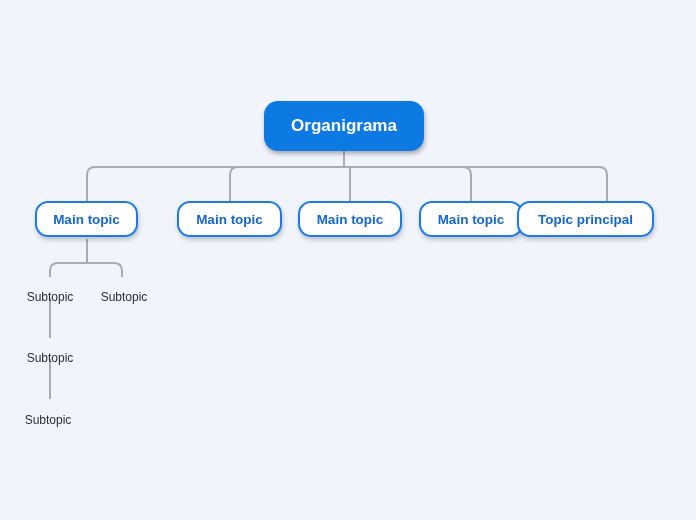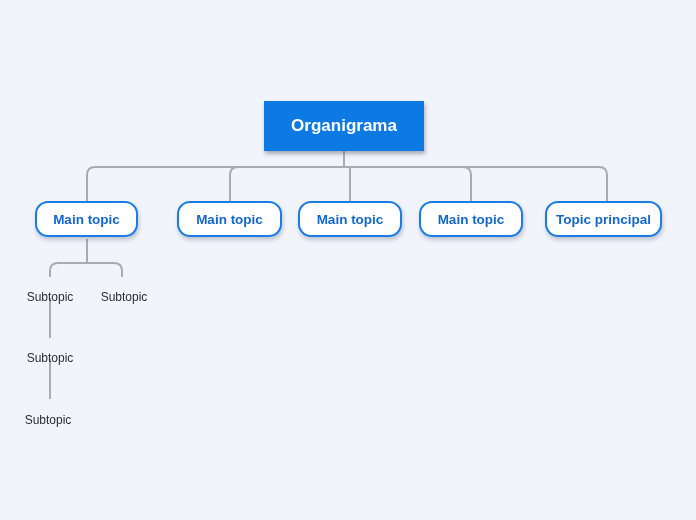--- a/index.html
+++ b/index.html
@@ -24,41 +24,41 @@
     display:flex;
     align-items:center;
     justify-content:center;
     box-sizing:border-box;
     cursor:pointer;
     white-space:nowrap;
   }
   .root-node{
     left:264px;top:101px;width:160px;height:50px;
     background:#0d7ae3;
-    border-radius:0;
+    border-radius:14px;
     color:#ffffff;
     font-size:17px;
     font-weight:bold;
     box-shadow:1px 3px 4px rgba(80,85,105,0.45);
   }
   .topic-node{
     top:201px;height:36px;
     background:#ffffff;
     border:2px solid #1b7ce5;
     border-radius:13px;
     color:#1566cd;
     font-size:13.5px;
     font-weight:bold;
     box-shadow:1px 3px 4px rgba(80,85,105,0.30);
   }
   .topic-1{left:35px;width:103px;}
   .topic-2{left:177px;width:105px;}
   .topic-3{left:298px;width:104px;}
   .topic-4{left:419px;width:104px;}
-  .topic-5{left:545px;width:117px;}
+  .topic-5{left:517px;width:137px;}
   .subtopic{
     position:absolute;
     width:70px;
     text-align:center;
     color:#2d2d38;
     font-size:12px;
     font-weight:normal;
     cursor:pointer;
     margin-top:9px;
   }

